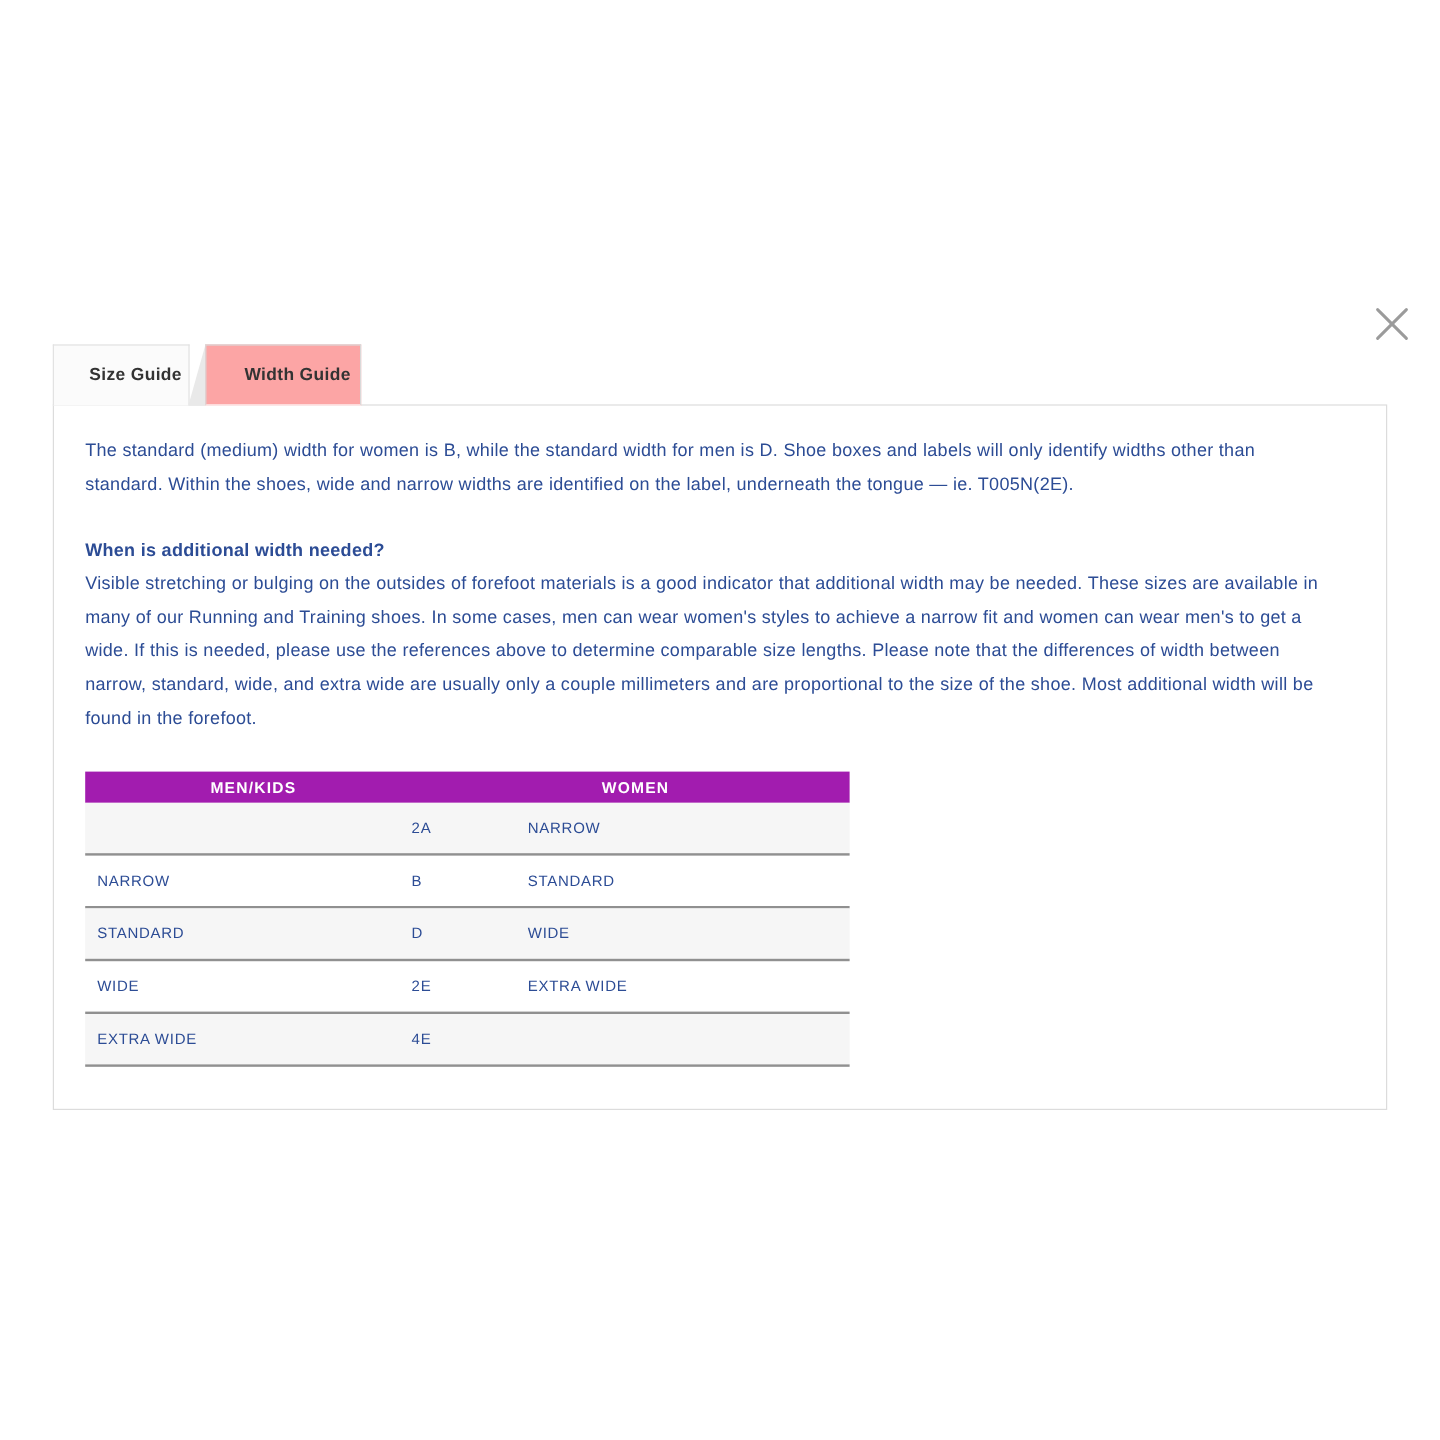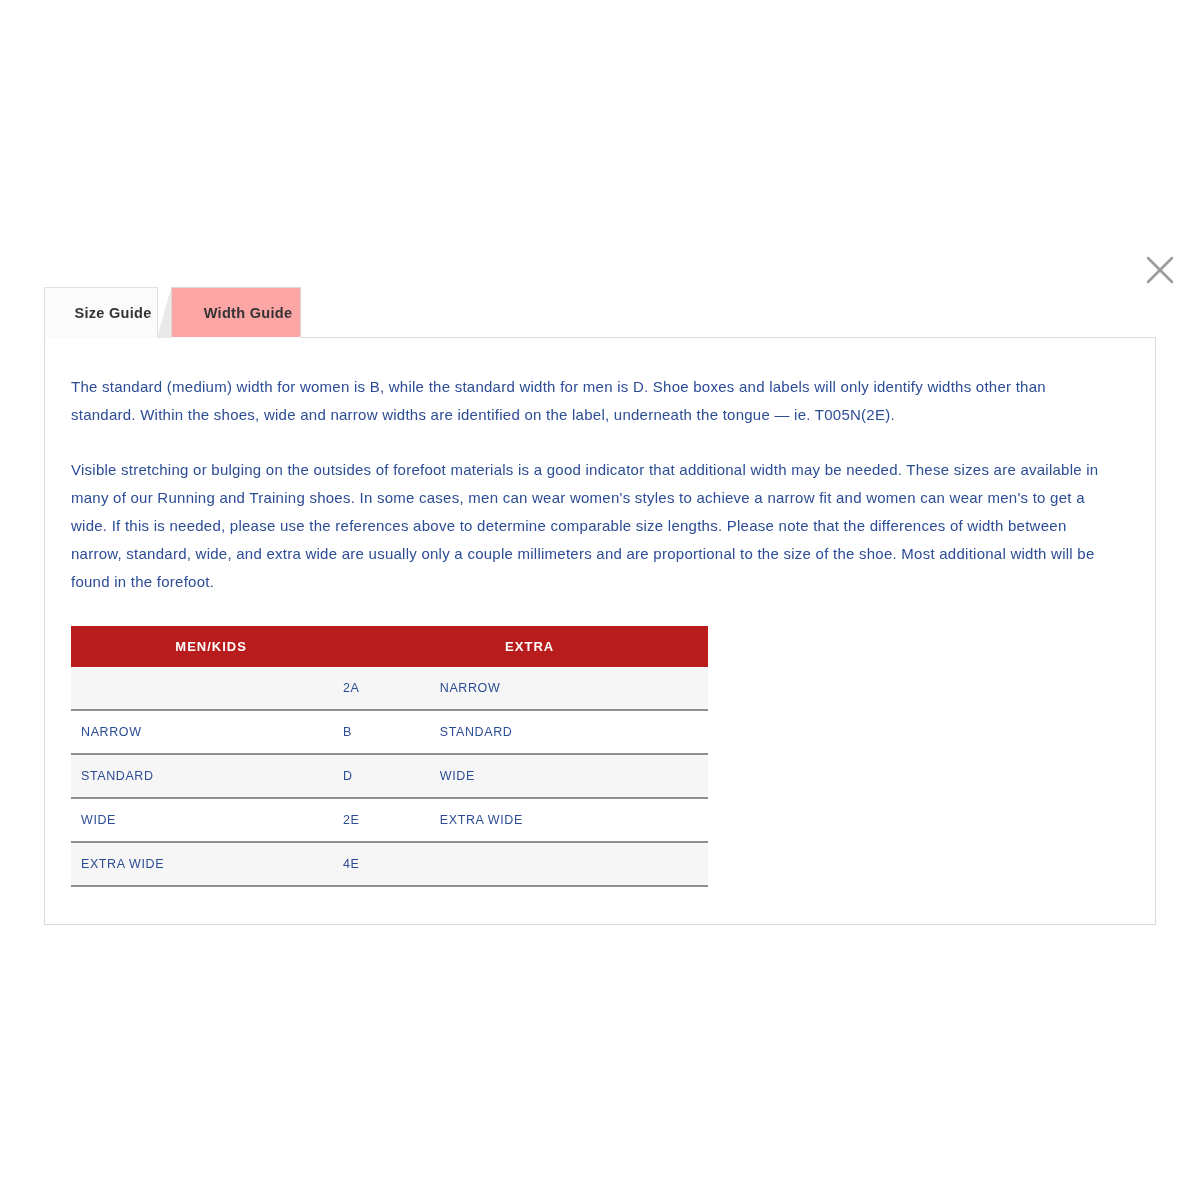--- a/index.html
+++ b/index.html
@@ -82,21 +82,21 @@
   
   .panel {
     position: absolute;
     left: 44px;
     top: 337px;
     width: 1112px;
     height: 588px;
     box-sizing: border-box;
     background: #ffffff;
     border: 1px solid #dcdcdc;
-    padding: 35px 45px 45px 26px;
+    padding: 24px 45px 45px 26px;
     z-index: 2;
   }
 
   .panel p {
     margin: 0;
     color: #2c4c95;
     font-size: 15px;
     line-height: 28px;
     letter-spacing: 0.25px;
     max-width: 1045px;
@@ -109,22 +109,22 @@
 
   
   .width-table {
     margin-top: 30px;
     width: 637px;
     color: #2c4c95;
   }
   .thead {
     display: flex;
     align-items: center;
-    height: 41px;
-    background: #b91c1c;
+    height: 26px;
+    background: #a21caf;
     color: #ffffff;
     font-weight: bold;
     font-size: 13px;
     letter-spacing: 1px;
   }
   .th-men   { width: 44%;  text-align: center; }
   .th-women { width: 56%;  text-align: center; }
 
   .trow {
     display: flex;
@@ -156,28 +156,29 @@
   <div class="tab-bar">
     <div class="tab tab-size">Size Guide</div>
     <div class="tab tab-width">Width Guide</div>
   </div>
 
   <div class="panel">
 
     <p class="intro">The standard (medium) width for women is B, while the standard width for men is D. Shoe boxes and labels will only identify widths other than standard. Within the shoes, wide and narrow widths are identified on the label, underneath the tongue — ie. T005N(2E).</p>
 
     <p>
+      <strong class="section-heading">When is additional width needed?</strong>
       <span>Visible stretching or bulging on the outsides of forefoot materials is a good indicator that additional width may be needed. These sizes are available in many of our Running and Training shoes. In some cases, men can wear women's styles to achieve a narrow fit and women can wear men's to get a wide. If this is needed, please use the references above to determine comparable size lengths. Please note that the differences of width between narrow, standard, wide, and extra wide are usually only a couple millimeters and are proportional to the size of the shoe. Most additional width will be found in the forefoot.</span>
     </p>
 
     <div class="width-table">
 
       <div class="thead">
         <div class="th-men">MEN/KIDS</div>
-        <div class="th-women">EXTRA</div>
+        <div class="th-women">WOMEN</div>
       </div>
 
       <div class="tbody">
 
         <div class="trow">
           <div class="td-men"></div>
           <div class="td-code">2A</div>
           <div class="td-women">NARROW</div>
         </div>
 

